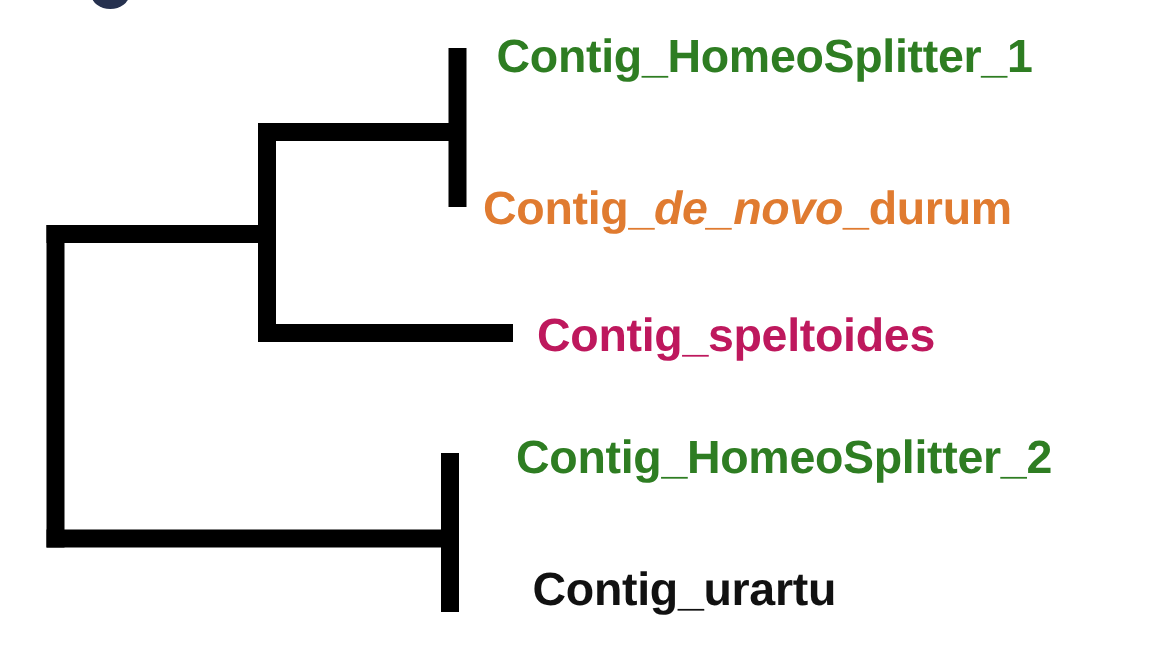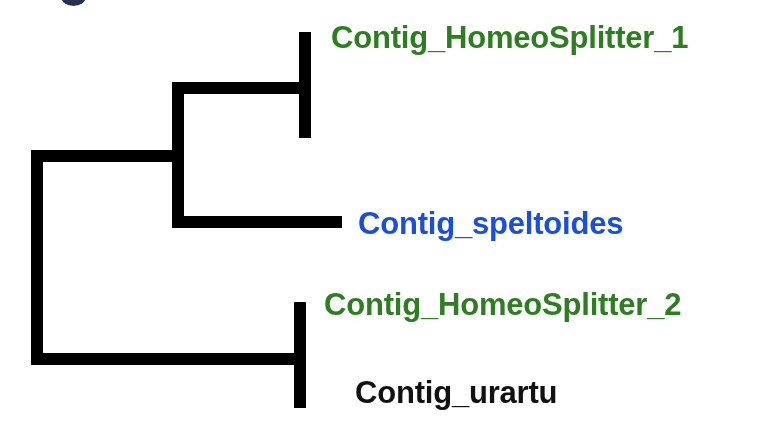--- a/index.html
+++ b/index.html
@@ -69,26 +69,29 @@
       <line x1="172" y1="222" x2="342" y2="222"></line>
       <line x1="305" y1="32" x2="305" y2="138"></line>
       <line x1="300" y1="302" x2="300" y2="408"></line>
     </g>
   </svg>
 
   <div class="tip-label label-1" style="color: rgb(46, 125, 34);">
     <span>Contig_HomeoSplitter_1</span>
   </div>
 
+  <div class="tip-label label-2" style="color: rgb(224, 123, 48);">
+    <span>Contig_</span><span class="sci">de_novo</span><span>_durum</span>
+  </div>
 
-  <div class="tip-label label-3" style="color: #1d4ed8;">
+  <div class="tip-label label-3" style="color: #be185d;">
     <span>Contig_speltoides</span>
   </div>
 
-  <div class="tip-label label-4" style="color: rgb(46, 125, 34);">
+  <div class="tip-label label-4" style="color: rgb(46, 125, 34); margin-left: 20px;">
     <span>Contig_HomeoSplitter_2</span>
   </div>
 
   <div class="tip-label label-5" style="color: rgb(17, 17, 17);">
     <span>Contig_urartu</span>
   </div>
 
 </div>
 
 </body></html>

